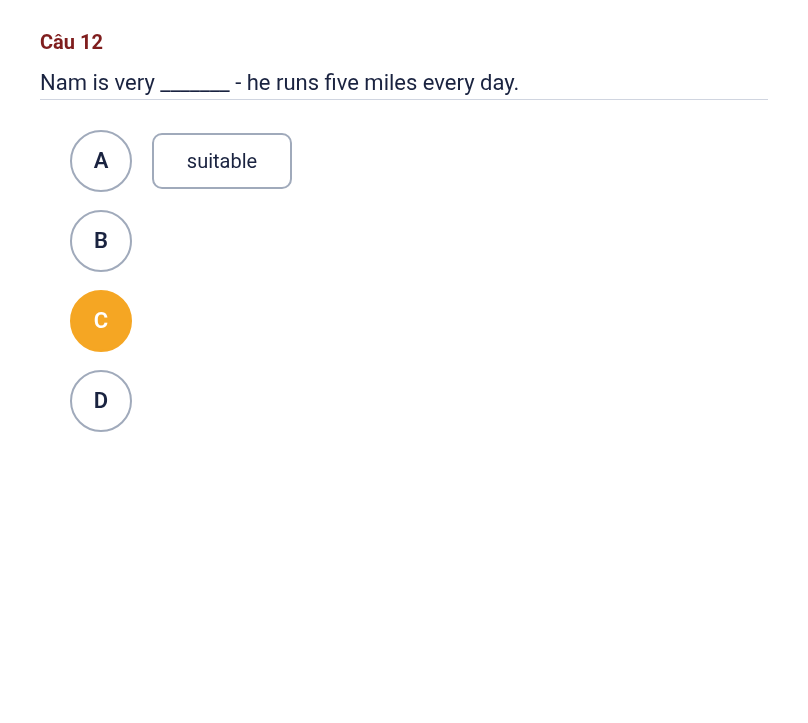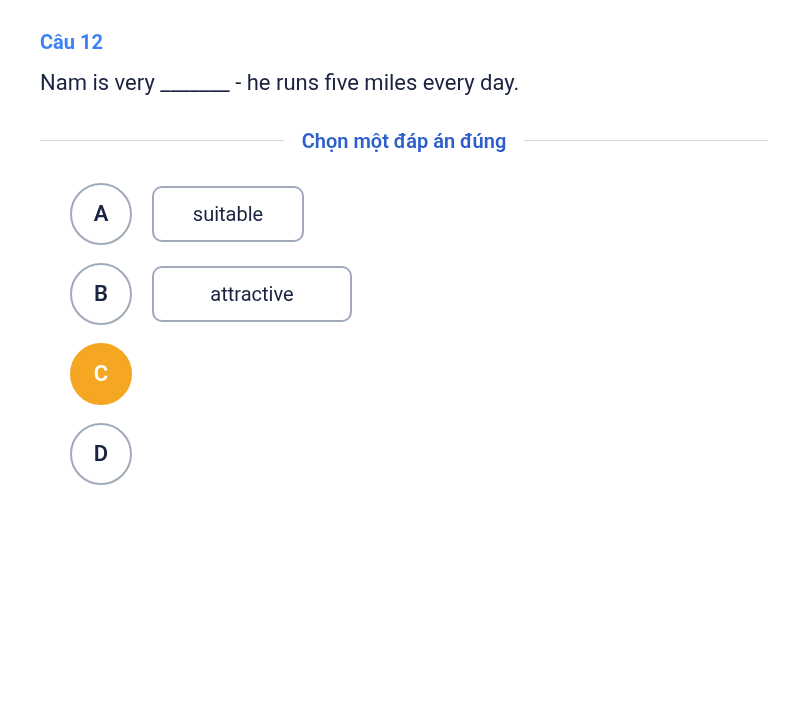--- a/index.html
+++ b/index.html
@@ -14,27 +14,26 @@
       width: 808px;
       min-height: 723px;
       padding: 30px 40px;
       color: #1a2340;
     }
 
     .question-label {
       font-size: 20px;
       font-weight: 700;
       margin-bottom: 14px;
-      color: #3b82f6;
+      color: #7f1d1d;
     }
 
     .question-text {
       font-size: 22px;
       font-weight: 400;
-      margin-bottom: 30px;
       color: #1a2340;
       line-height: 1.4;
     }
 
     .divider-row {
       display: flex;
       align-items: center;
       margin-bottom: 30px;
     }
 
@@ -101,21 +100,21 @@
       min-width: 80px;
       cursor: pointer;
     }
 
     .answer-box.selected {
       border-color: #f5a623;
     }
 
     
     .answer-box-suitable {
-      width: 152px;
+      width: 140px;
     }
 
     .answer-box-attractive {
       width: 200px;
     }
 
     .answer-box-fit {
       width: 80px;
     }
 
@@ -124,34 +123,32 @@
     }
   </style>
 </head>
 <body>
 
 <div class="question-label">Câu 12</div>
 <div class="question-text">Nam is very _______ - he runs five miles every day.</div>
 
 <div class="divider-row">
   <div class="divider-line"></div>
-  <div class="section-title">Chọn một đáp án đúng</div>
   <div class="divider-line"></div>
 </div>
 
 <div class="options-list">
 
   <div class="option-row">
     <div class="circle-btn">A</div>
     <div class="answer-box answer-box-suitable">suitable</div>
   </div>
 
   <div class="option-row">
     <div class="circle-btn">B</div>
-    <div class="answer-box answer-box-attractive">attractive</div>
   </div>
 
   <div class="option-row">
     <div class="circle-btn selected">C</div>
   </div>
 
   <div class="option-row">
     <div class="circle-btn">D</div>
   </div>
 

